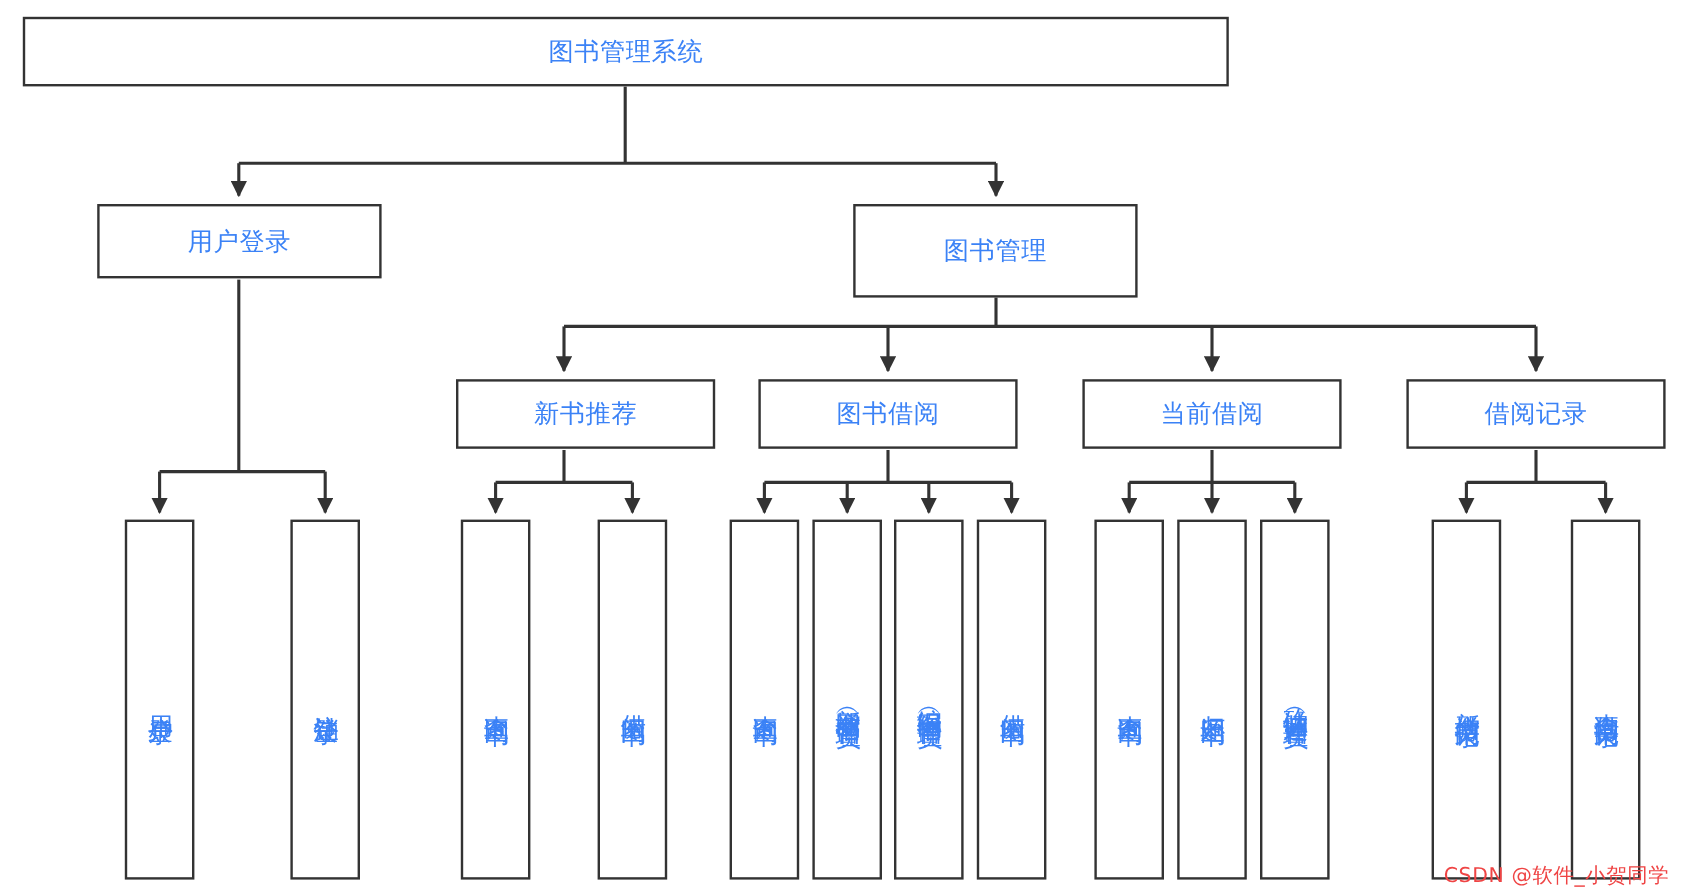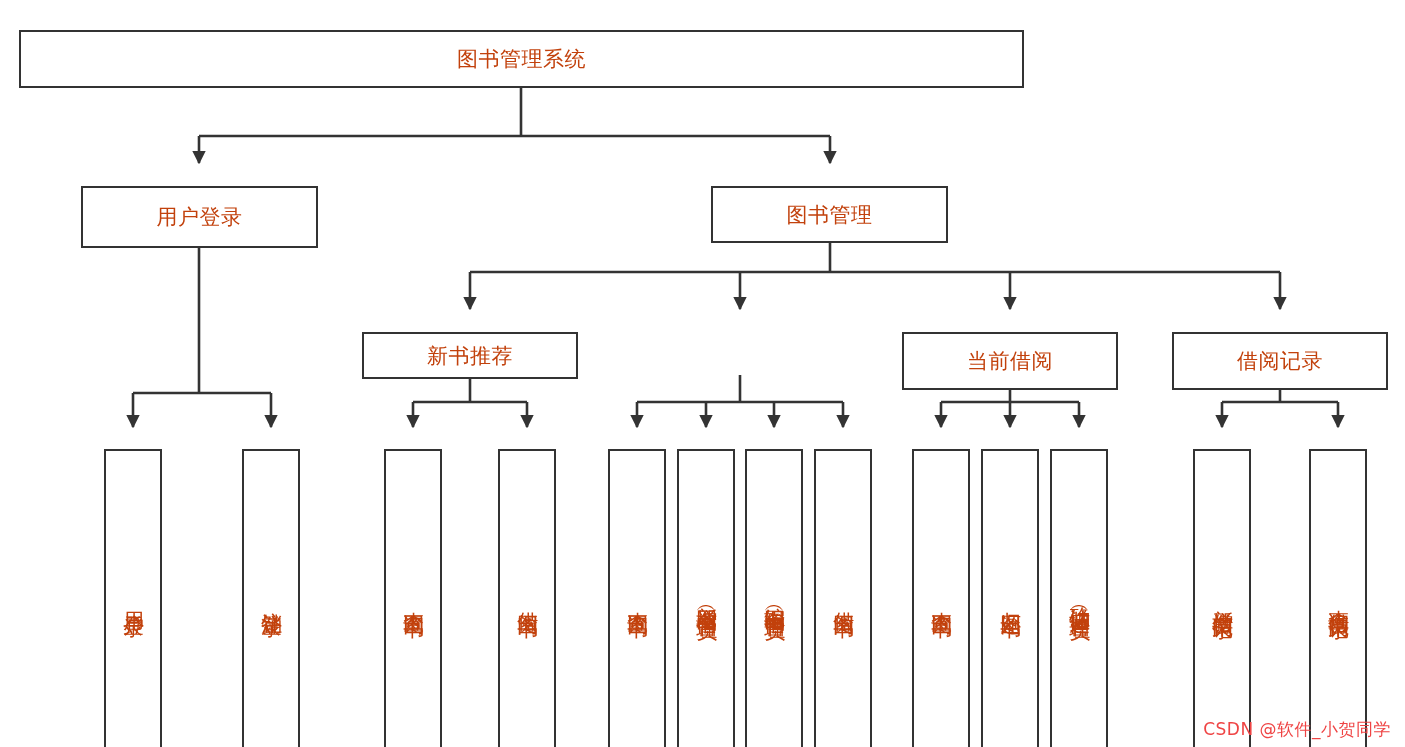--- a/index.html
+++ b/index.html
@@ -25,23 +25,22 @@
     height: 747px;
   }
   .node {
     position: absolute;
     box-sizing: border-box;
     background: #ffffff;
     border: 2.5px solid #333333;
     display: flex;
     align-items: center;
     justify-content: center;
-    color: #c2410c;
+    color: #3b82f6;
     z-index: 2;
-    margin-top: 16px;
   }
   .node-h {
     font-size: 21px;
     letter-spacing: 0.5px;
     white-space: nowrap;
   }
   .node-root {
     font-size: 21px;
   }
   .node-v {
@@ -123,23 +122,24 @@
       <path d="M 1280 375 L 1280 402"></path>
       <path d="M 1222 402 L 1338 402"></path>
       <path d="M 1222 402 L 1222 427" marker-end="url(#arrow)"></path>
       <path d="M 1338 402 L 1338 427" marker-end="url(#arrow)"></path>
     </g>
   </svg>
 
   <div class="node node-h node-root" style="left:19px; top:14px; width:1005px; height:58px;">图书管理系统</div>
 
   <div class="node node-h" style="left:81px; top:170px; width:237px; height:62px;">用户登录</div>
-  <div class="node node-h" style="left:711px; top:170px; width:237px; height:57px;">图书管理</div>
+  <div class="node node-h" style="left:711px; top:170px; width:237px; height:78px;">图书管理</div>
 
-  <div class="node node-h" style="left:362px; top:316px; width:216px; height:47px;">新书推荐</div>
+  <div class="node node-h" style="left:380px; top:316px; width:216px; height:58px;">新书推荐</div>
+  <div class="node node-h" style="left:632px; top:316px; width:216px; height:58px;">图书借阅</div>
   <div class="node node-h" style="left:902px; top:316px; width:216px; height:58px;">当前借阅</div>
   <div class="node node-h" style="left:1172px; top:316px; width:216px; height:58px;font-family:Liberation Mono, monospace;">借阅记录</div>
 
   <div class="node node-v" style="left:104px; top:433px; width:58px; height:300px;">
     <span class="vlabel">用户登录</span>
   </div>
   <div class="node node-v" style="left:242px; top:433px; width:58px; height:300px;">
     <span class="vlabel">注销登录</span>
   </div>
 

